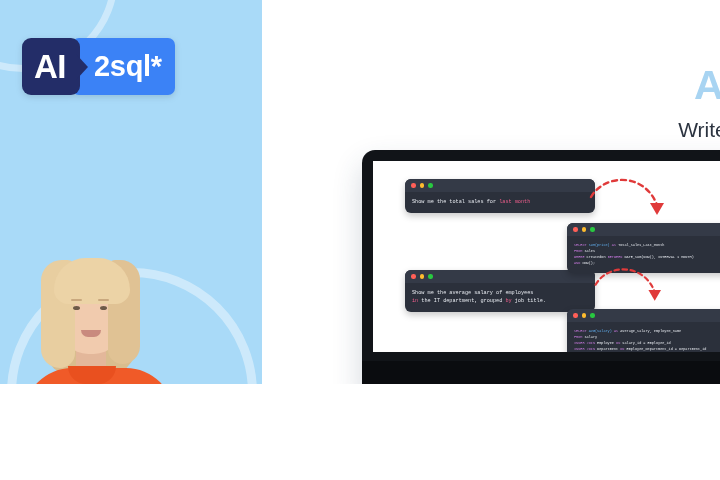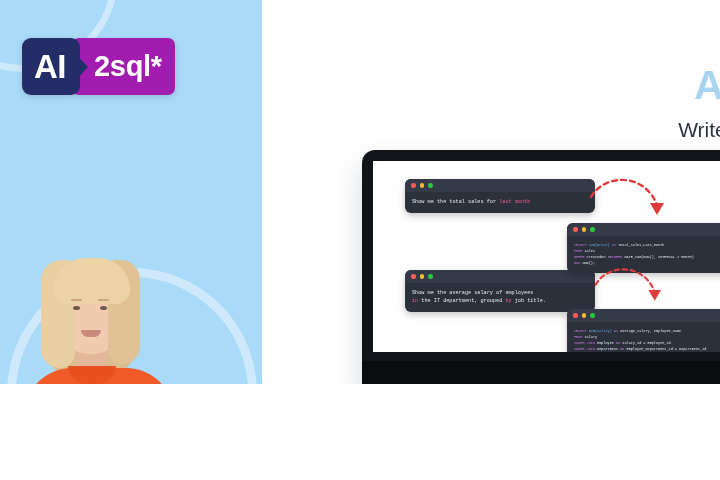--- a/index.html
+++ b/index.html
@@ -77,21 +77,21 @@
     position: absolute;
     left: 54px; top: 50%;
     transform: translateY(-50%);
     width: 0; height: 0;
     border-top: 13px solid transparent;
     border-bottom: 13px solid transparent;
     border-left: 12px solid #232d68;
     z-index: 4;
   }
   .logo-sql {
-    background: #a21caf;
+    background: #3b82f6;
     border-radius: 7px;
     margin-left: -8px;
     padding: 0 13px 0 22px;
     display: flex;
     align-items: center;
     z-index: 2;
   }
   .logo-sql-text {
     color: #ffffff;
     font-size: 29px;

